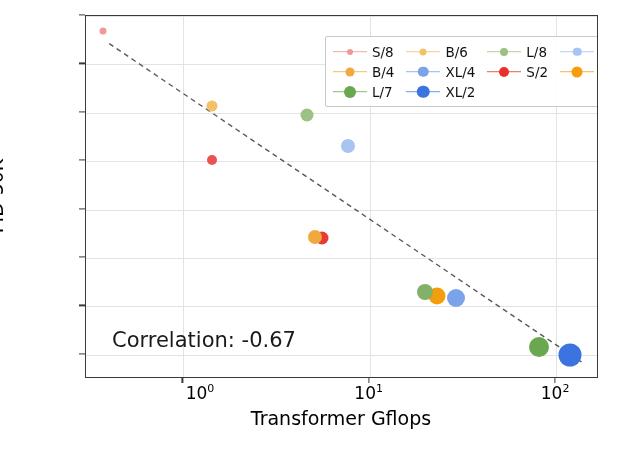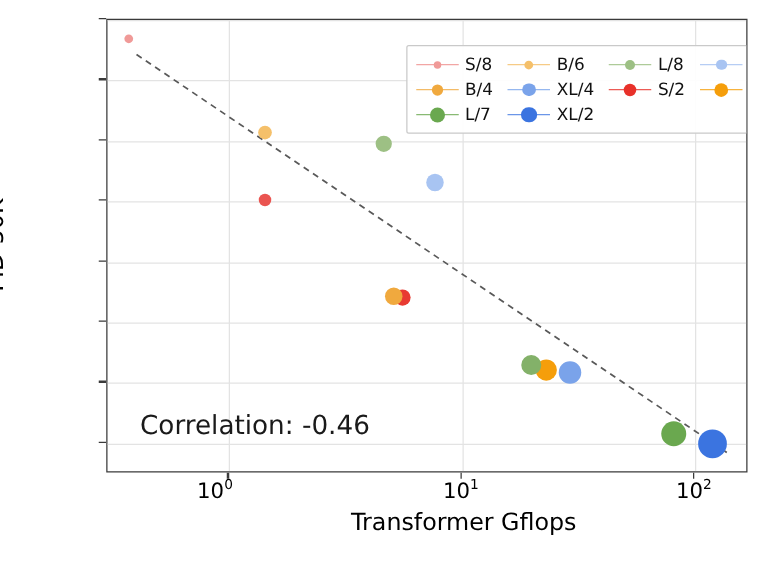--- a/index.html
+++ b/index.html
@@ -88,21 +88,20 @@
     white-space: nowrap;
   }
   #xlabel {
     position: absolute;
     left: 341px;
     top: 407px;
     font-size: 19px;
     color: #000000;
     transform: translateX(-50%);
     white-space: nowrap;
-    margin-left: 30px;
   }
   
   .marker {
     position: absolute;
     border-radius: 50%;
     transform: translate(-50%, -50%);
   }
   
   #trend-svg {
     position: absolute;
@@ -189,21 +188,21 @@
       <div class="ytick-mark" style="top: 305.4px;"></div>
       <div class="ytick-mark" style="top: 257px;"></div>
       <div class="ytick-mark" style="top: 208.6px;"></div>
       <div class="ytick-mark" style="top: 160.2px;"></div>
       <div class="ytick-mark" style="top: 111.8px;"></div>
       <div class="ytick-mark" style="top: 63.4px;"></div>
       <div class="ytick-mark" style="top: 15px;"></div>
     </div>
 
   <div id="xtick-layer">
-      <div class="xtick-label" style="left: 172px;">10<sup>0</sup></div>
+      <div class="xtick-label" style="left: 200px;">10<sup>0</sup></div>
       <div class="xtick-mark" style="left: 182.4px;"></div>
       <div class="xtick-label" style="left: 368.7px;">10<sup>1</sup></div>
       <div class="xtick-mark" style="left: 368.7px;"></div>
       <div class="xtick-label" style="left: 555.1px;">10<sup>2</sup></div>
       <div class="xtick-mark" style="left: 555.1px;"></div>
     </div>
 
   <div id="xlabel">Transformer Gflops</div>
 
   <div id="plot-area">
@@ -231,21 +230,21 @@
         <div class="marker" title="B/4" style="left: 228.5px; top: 221.2px; width: 14px; height: 14px; background: rgb(240, 169, 62);"></div>
         <div class="marker" title="B/2" style="left: 351.1px; top: 280.2px; width: 17px; height: 17px; background: rgb(245, 158, 11);"></div>
         <div class="marker" title="L/8" style="left: 220.9px; top: 99.2px; width: 13px; height: 13px; background: rgb(157, 192, 132);"></div>
         <div class="marker" title="L/4" style="left: 338.6px; top: 276.4px; width: 16px; height: 16px; background: rgb(131, 177, 105);"></div>
         <div class="marker" title="L/2" style="left: 452.7px; top: 330.8px; width: 20px; height: 20px; background: rgb(106, 168, 79);"></div>
         <div class="marker" title="XL/8" style="left: 261.5px; top: 129.5px; width: 14px; height: 14px; background: rgb(168, 196, 242);"></div>
         <div class="marker" title="XL/4" style="left: 369.9px; top: 282.2px; width: 18px; height: 18px; background: rgb(122, 163, 234);"></div>
         <div class="marker" title="XL/2" style="left: 483.5px; top: 339.3px; width: 23px; height: 23px; background: rgb(59, 116, 224);"></div>
       </div>
 
-    <div id="annotation">Correlation: -0.46</div>
+    <div id="annotation">Correlation: -0.67</div>
 
     <div id="legend">
         <div class="legend-entry">
           <span class="legend-glyph">
             <span class="legend-line" style="background: rgb(242, 166, 164);"></span>
             <span class="legend-dot" style="width: 6px; height: 6px; background: rgb(240, 154, 152);"></span>
           </span>
           <span class="legend-text">S/8</span>
         </div>
         <div class="legend-entry">

